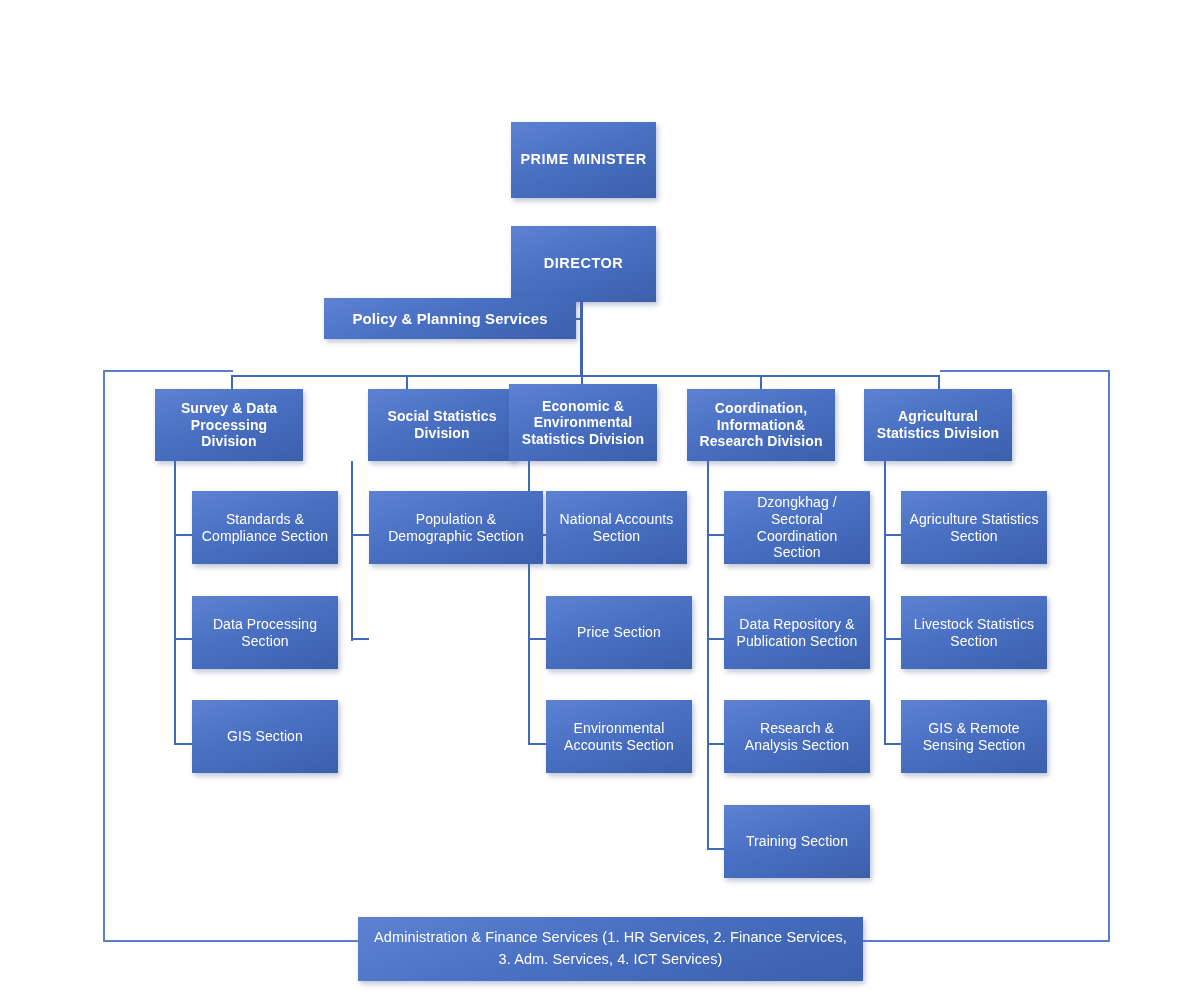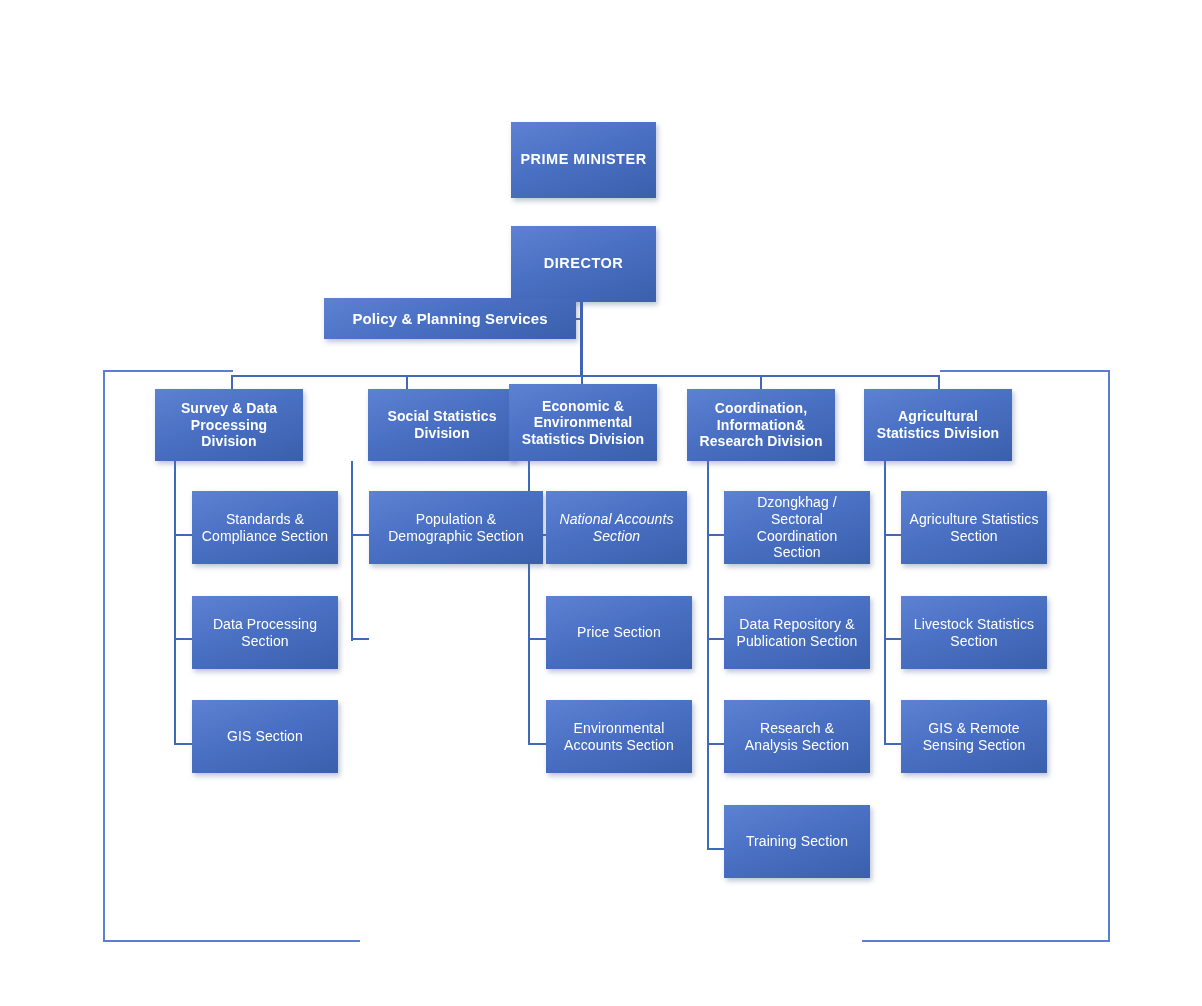--- a/index.html
+++ b/index.html
@@ -135,21 +135,21 @@
     <span>Data Processing Section</span>
   </div>
   <div class="node section" style="left:192px; top:700px; width:146px; height:73px;">
     <span>GIS Section</span>
   </div>
 
   <div class="node section" style="left:369px; top:491px; width:174px; height:73px;">
     <span>Population &amp; Demographic Section</span>
   </div>
 
-  <div class="node section" style="left:546px; top:491px; width:141px; height:73px;font-style:italic;">
+  <div class="node section" style="left:546px; top:491px; width:141px; height:73px;">
     <span>National Accounts Section</span>
   </div>
   <div class="node section" style="left:546px; top:596px; width:146px; height:73px;">
     <span>Price Section</span>
   </div>
   <div class="node section" style="left:546px; top:700px; width:146px; height:73px;">
     <span>Environmental Accounts Section</span>
   </div>
 
   <div class="node section" style="left:724px; top:491px; width:146px; height:73px;">
@@ -168,14 +168,18 @@
   <div class="node section" style="left:901px; top:491px; width:146px; height:73px;">
     <span>Agriculture Statistics Section</span>
   </div>
   <div class="node section" style="left:901px; top:596px; width:146px; height:73px;">
     <span>Livestock Statistics Section</span>
   </div>
   <div class="node section" style="left:901px; top:700px; width:146px; height:73px;">
     <span>GIS &amp; Remote Sensing Section</span>
   </div>
 
+  <div class="node admin" style="left:358px; top:917px; width:505px; height:64px; flex-direction:column; justify-content:center;">
+    <span>Administration &amp; Finance  Services (1.  HR Services, 2. Finance  Services,</span>
+    <span>3. Adm.  Services, 4. ICT Services)</span>
+  </div>
 
 </div>
 
 </body></html>

